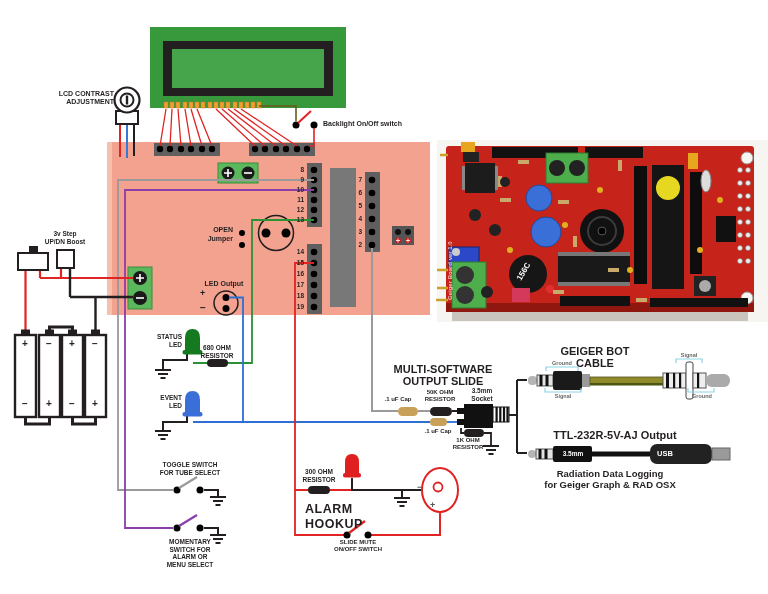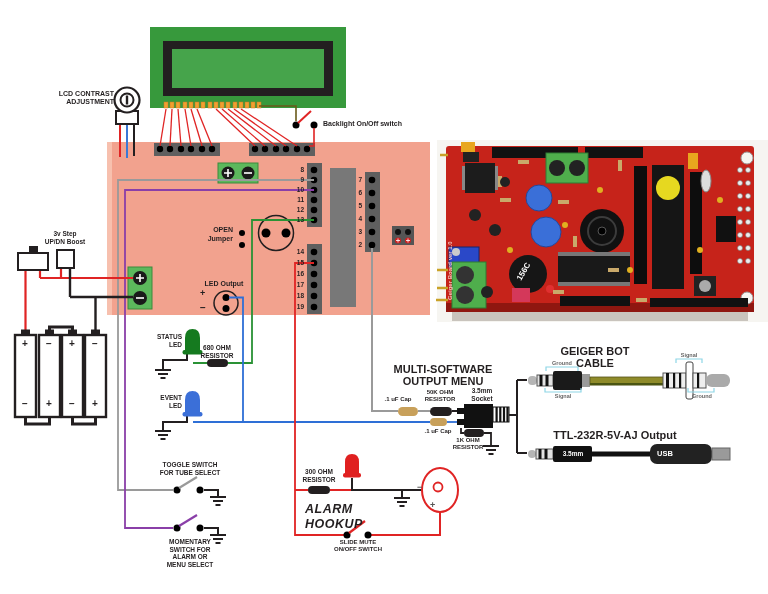--- a/index.html
+++ b/index.html
@@ -426,39 +426,41 @@
 RESISTOR</div>
 <div class="lbl r" style="left:148px;top:394px;width:34px;">EVENT
 LED</div>
 <div class="lbl c" style="left:153px;top:461px;width:74px;">TOGGLE SWITCH
 FOR TUBE SELECT</div>
 <div class="lbl c" style="left:153px;top:538px;width:74px;">MOMENTARY
 SWITCH FOR
 ALARM OR
 MENU SELECT</div>
 <div class="lbl c title" style="left:385px;top:363px;width:116px;">MULTI-SOFTWARE
-OUTPUT MENU</div>
+OUTPUT SLIDE</div>
 <div class="lbl c" style="left:378px;top:396px;width:40px;font-size:6px;">.1 uF Cap</div>
 <div class="lbl c" style="left:419px;top:389px;width:42px;font-size:6px;">50K OHM
 RESISTOR</div>
 <div class="lbl c" style="left:461px;top:387px;width:42px;">3.5mm
 Socket</div>
 <div class="lbl c" style="left:416px;top:428px;width:44px;font-size:6px;">.1 uF Cap</div>
 <div class="lbl c" style="left:446px;top:437px;width:44px;font-size:6px;">1K OHM
 RESISTOR</div>
 <div class="lbl c title" style="left:547px;top:345px;width:96px;">GEIGER BOT
 CABLE</div>
 <div class="lbl c tiny" style="left:546px;top:360px;width:32px;">Ground</div>
 <div class="lbl c tiny" style="left:547px;top:393px;width:32px;">Signal</div>
 <div class="lbl c tiny" style="left:673px;top:352px;width:32px;">Signal</div>
 <div class="lbl c tiny" style="left:686px;top:393px;width:32px;">Ground</div>
 <div class="lbl c title" style="left:545px;top:429px;width:140px;">TTL-232R-5V-AJ Output</div>
 <div class="lbl c wht" style="left:556px;top:450px;width:34px;font-size:6.5px;z-index:6;">3.5mm</div>
 <div class="lbl c wht" style="left:644px;top:450px;width:42px;font-size:7.5px;z-index:6;">USB</div>
-<div class="lbl" style="left:305px;top:502px;width:110px;font-size:12.5px;letter-spacing:0.5px;word-spacing:4px;font-style:italic;">ALARM HOOKUP</div>
+<div class="lbl c" style="left:535px;top:468px;width:150px;font-size:9.5px;line-height:1.2;">Radiation Data Logging
+for Geiger Graph &amp; RAD OSX</div>
+<div class="lbl" style="left:305px;top:502px;width:110px;font-size:12.5px;letter-spacing:0.5px;word-spacing:4px;">ALARM HOOKUP</div>
 <div class="lbl c" style="left:297px;top:468px;width:44px;">300 OHM
 RESISTOR</div>
 <div class="lbl c" style="left:328px;top:539px;width:60px;font-size:6px;">SLIDE MUTE
 ON/OFF SWITCH</div>
 <div class="lbl" style="left:417px;top:482px;font-size:9px;color:#555;">−</div>
 <div class="lbl" style="left:430px;top:500px;font-size:9px;color:#555;">+</div>
 
 <span class="pin" style="left:292px;top:166px;width:12px;">8</span>
 <span class="pin" style="left:292px;top:176px;width:12px;">9</span>
 <span class="pin" style="left:290px;top:186px;width:14px;">10</span>

